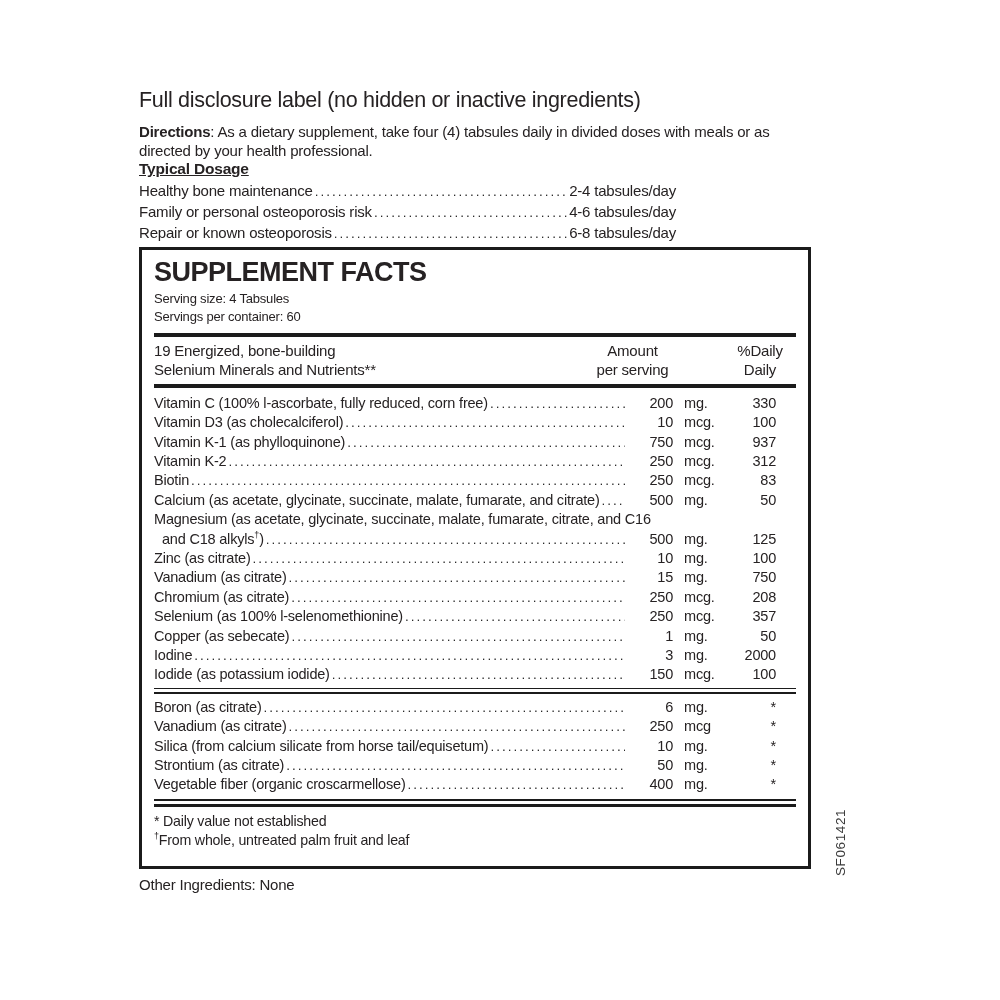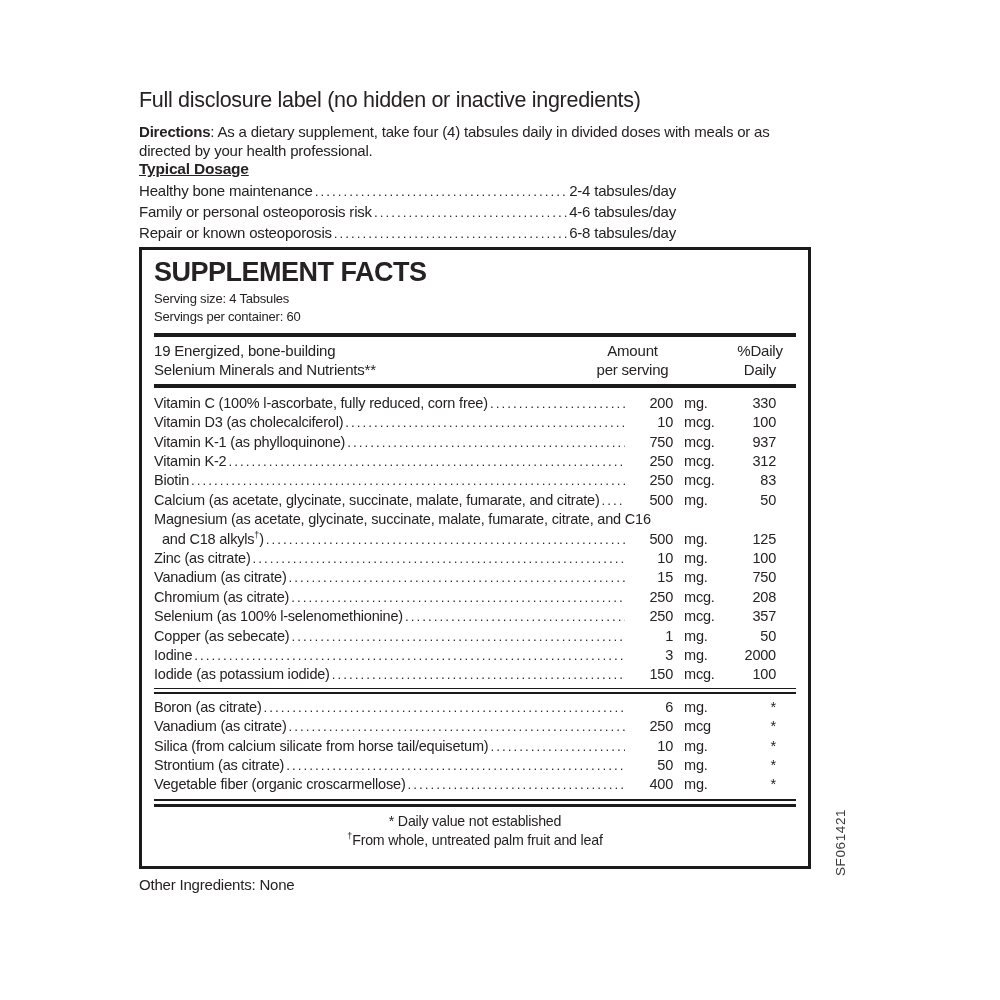--- a/index.html
+++ b/index.html
@@ -28,21 +28,21 @@
   .ch-amt{width:95px;text-align:center;flex:none;}
   .ch-dv{width:72px;text-align:center;flex:none;}
   .row{display:flex;align-items:baseline;font-size:14.5px;line-height:19.4px;}
   .rname,.rname2{flex:none;white-space:nowrap;}
   .rname-full{font-size:14.5px;line-height:19.4px;white-space:nowrap;}
   .rname2{padding-left:8px;}
   .amount{width:46px;text-align:right;flex:none;}
   .unit{width:40px;margin-left:11px;flex:none;}
   .dv{width:50px;text-align:right;margin-left:2px;margin-right:20px;flex:none;}
   sup{font-size:9px;line-height:0;}
-  #footnotes{margin-top:4px;text-align:center;}
+  #footnotes{margin-top:4px;}
   .footnote{font-size:14.2px;line-height:19px;}
   .other-ing{font-size:15px;margin:7px 0 0 0;}
   .side-code{position:absolute;left:833px;top:804px;height:72px;writing-mode:vertical-rl;
              transform:rotate(180deg);font-size:13.5px;color:#3a3a3a;letter-spacing:0.6px;}
 </style>
 </head>
 <body>
 
 <div class="page">
   <div class="content">

